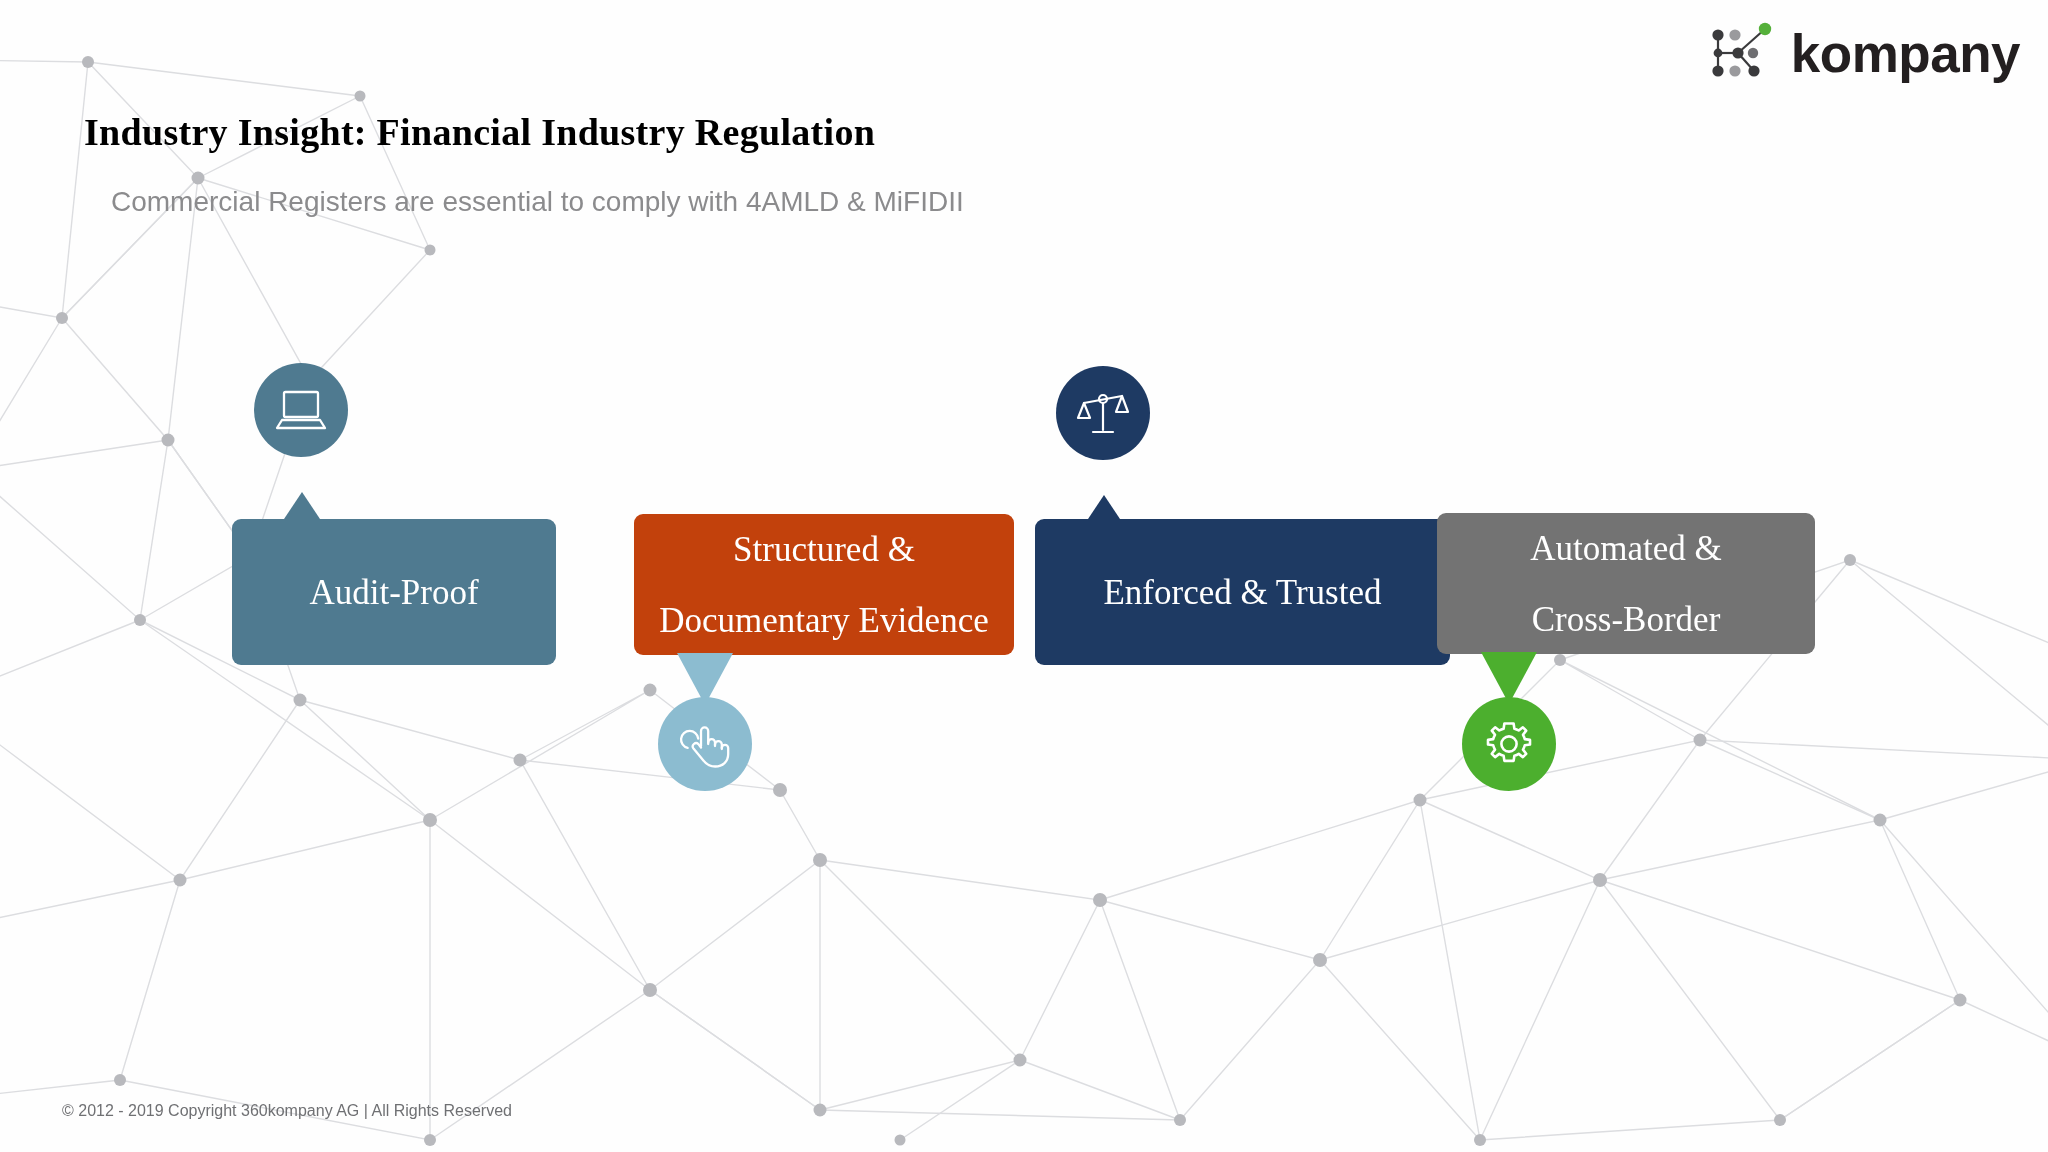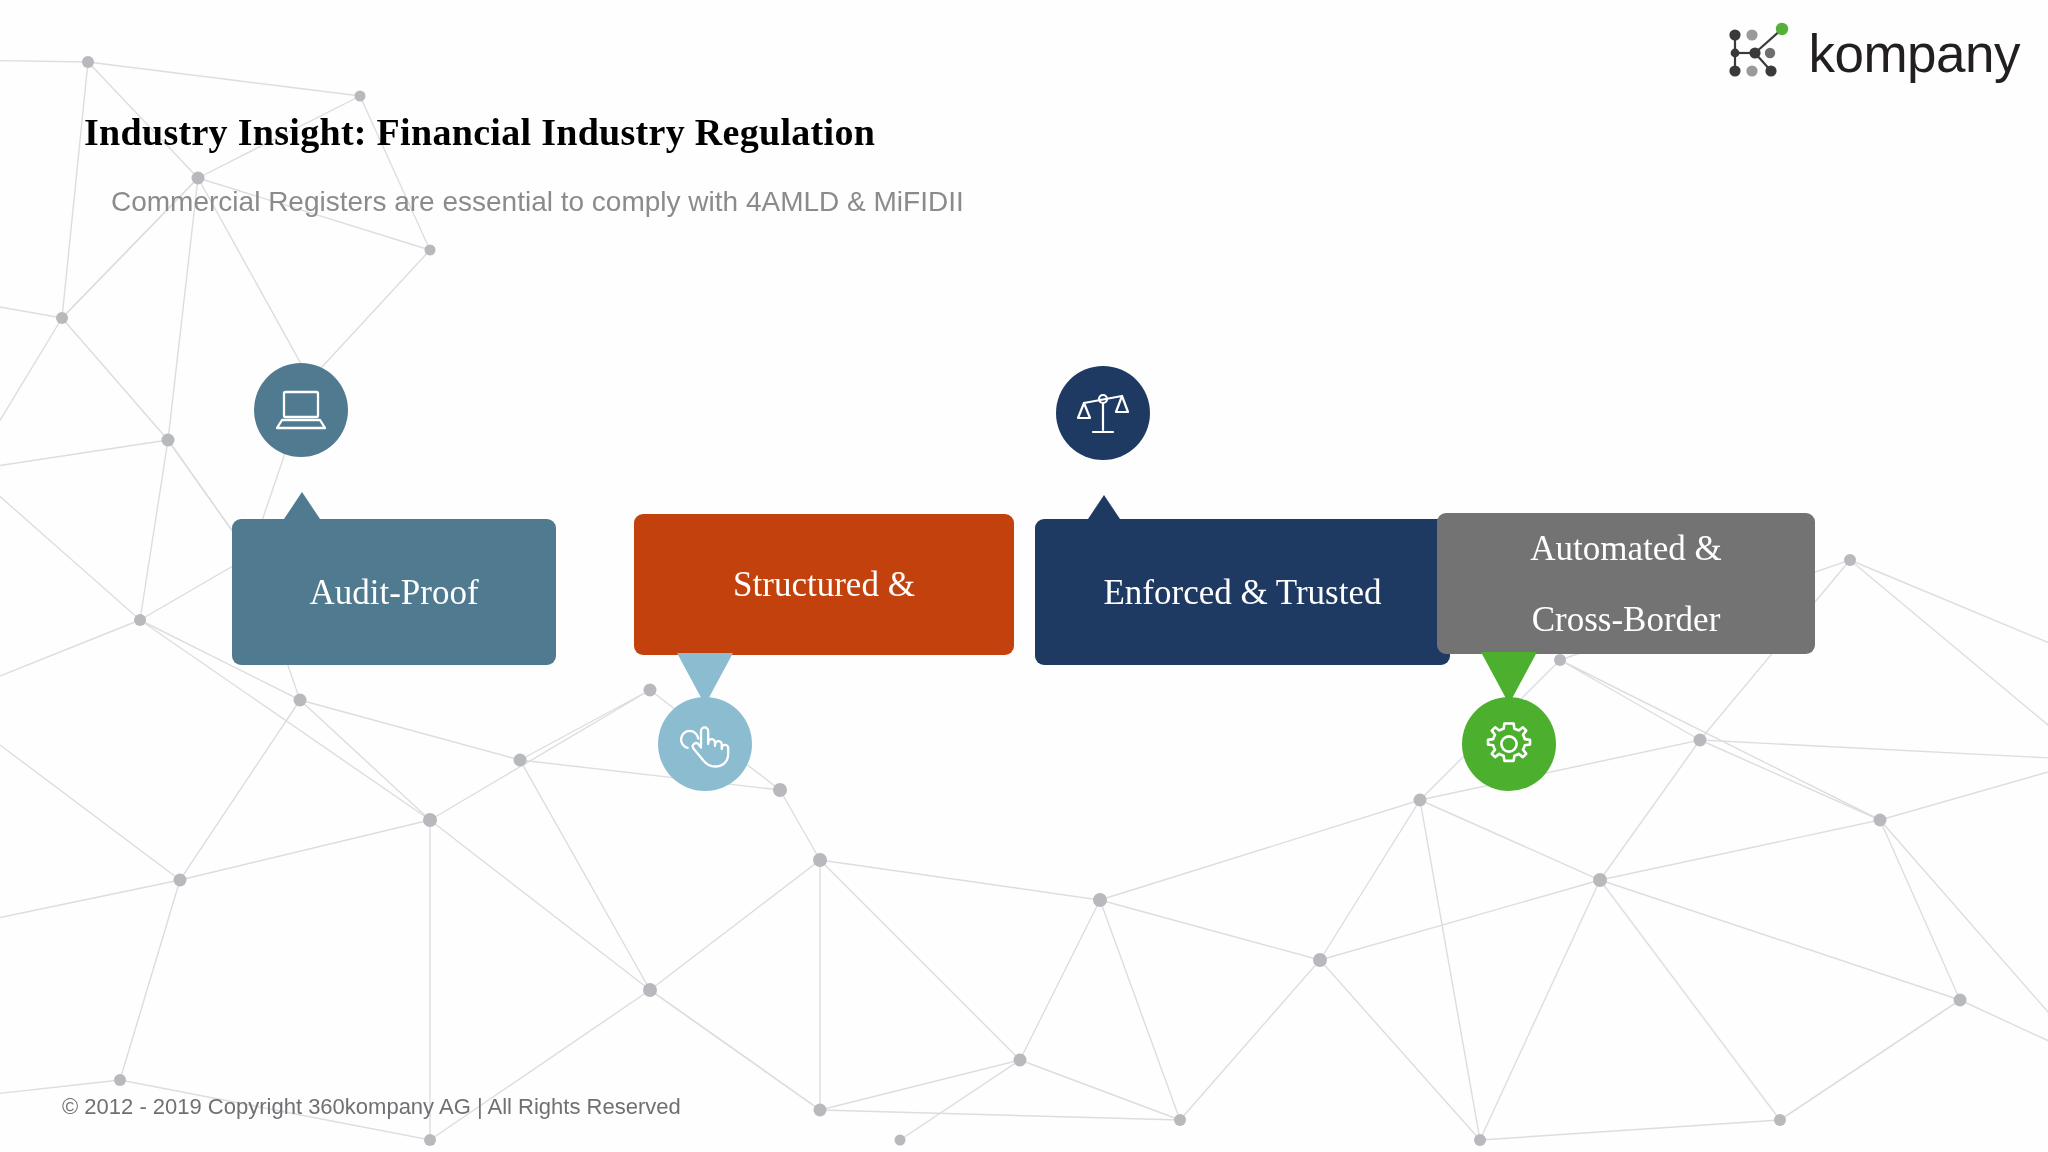--- a/index.html
+++ b/index.html
@@ -29,21 +29,21 @@
   
   #logo {
     position:absolute;
     top:22px; right:28px;
     display:flex; align-items:center; gap:10px;
   }
   #logo-mark { width:74px; height:62px; display:block; }
   #logo-text {
     font-family:"Liberation Sans", sans-serif;
     font-size:53px;
-    font-weight:400;
+    font-weight:700;
     color:#231f20;
     letter-spacing:-0.5px;
     line-height:1;
   }
 
   
   #title {
     position:absolute;
     left:84px; top:110px;
     font-family:"Liberation Serif", serif;
@@ -103,21 +103,21 @@
     align-items:center;
     justify-content:center;
   }
   .bubble svg { display:block; }
 
   
   #footer {
     position:absolute;
     left:62px; bottom:32px;
     font-family:"Liberation Sans", sans-serif;
-    font-size:22px;
+    font-size:16px;
     color:#6f7073;
     white-space:nowrap;
   }
 </style>
 </head>
 <body>
 
 <div id="slide">
 
   <svg id="bg-network" viewBox="0 0 2048 1152" xmlns="http://www.w3.org/2000/svg">
@@ -225,20 +225,21 @@
       <path d="M8 34 L46 34 L51 42 L3 42 Z" fill="none" stroke="#ffffff" stroke-width="2.3" stroke-linejoin="round"></path>
     </svg>
   </div>
   <div class="tail up" style="left:272px; top:492px; border-bottom:45px solid #4f7a90;"></div>
   <div class="card" style="left:232px; top:519px; width:324px; height:146px; background:#4f7a90;">
     <span class="line">Audit-Proof</span>
   </div>
 
   <div class="card" style="left:634px; top:514px; width:380px; height:141px; background:#c2410c;">
     <span class="line">Structured &amp;</span>
+    <span class="line">Documentary Evidence</span>
   </div>
   <div class="tail down" style="left:677px; top:653px; border-top:52px solid #8cbcd0;"></div>
   <div class="bubble" style="left:658px; top:697px; width:94px; height:94px; background:#8cbcd0;">
     <svg width="52" height="52" viewBox="0 0 52 52">
       <g fill="none" stroke="#ffffff" stroke-width="2.3" stroke-linecap="round" stroke-linejoin="round">
         <path d="M22 28 L22 13 a3.6 3.6 0 0 1 7.2 0 L29.2 26"></path>
         <path d="M29.2 24.5 a3.4 3.4 0 0 1 6.8 0 L36 28"></path>
         <path d="M36 26.5 a3.4 3.4 0 0 1 6.8 0 L42.8 31"></path>
         <path d="M42.8 30 a3.2 3.2 0 0 1 6.4 0 L49.2 36 c0 7.5 -5.5 12.5 -13 12.5 c-5 0 -8.6 -2 -11.4 -5.6 L14.5 30.5 a3.3 3.3 0 0 1 4.9 -4.4 L22 29.5"></path>
         <path d="M19.2 20.5 a8.6 8.6 0 1 0 -10.6 9.4"></path>

